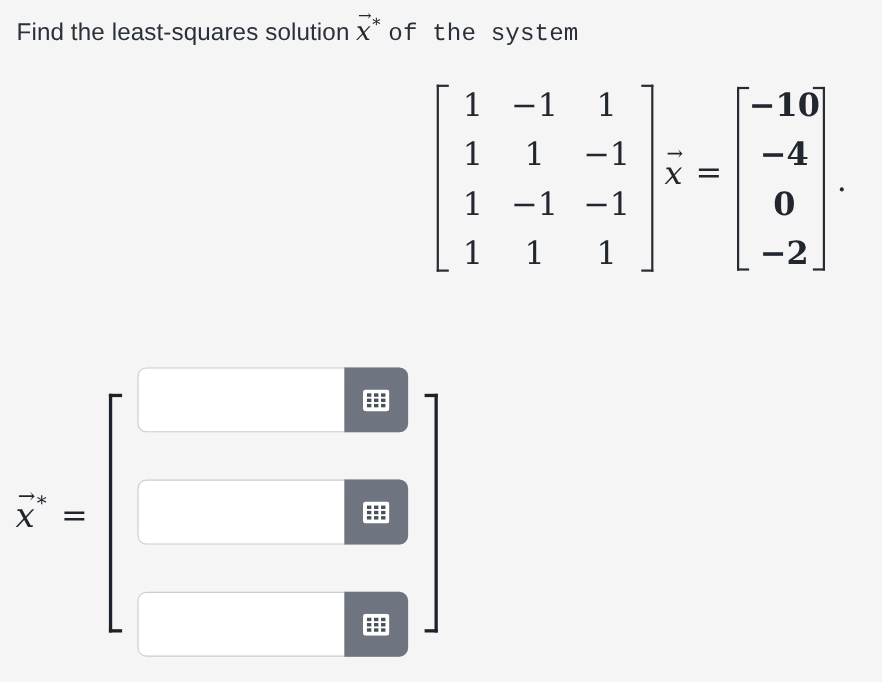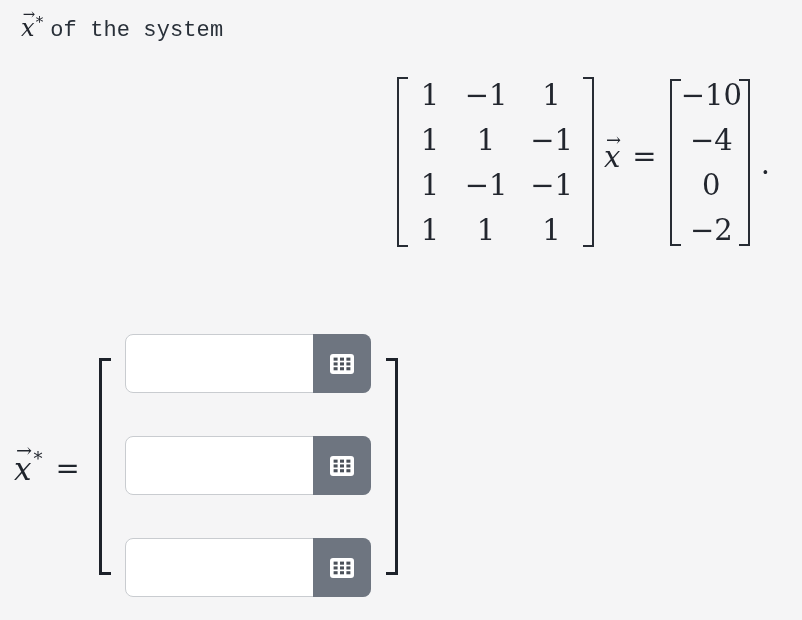--- a/index.html
+++ b/index.html
@@ -56,21 +56,21 @@
     height: 180px; align-self: center;
     display: grid;
     grid-template-columns: 44px 68px 63px;
     grid-template-rows: repeat(4, 1fr);
     align-items: center; justify-items: center;
   }
   .grid-b {
     height: 180px; align-self: center; width: 58px;
     display: grid;
     grid-template-rows: repeat(4, 1fr);
-    align-items: center; justify-items: center;
+    align-items: center; justify-items: center; font-weight: bold;
   }
   .eq-x { margin-left: 10px; transform: translateY(-5px); }
   .eq-equals { margin-left: 12px; transform: translateY(-6px); }
   .eq-b-open { margin-left: 13px; }
   .eq-period { margin-left: 11px; transform: translateY(2px); }
 
   
   .xstar {
     position: absolute; left: 14px; top: 443px; height: 52px;
     display: flex; align-items: center;
@@ -129,21 +129,21 @@
     cursor: pointer;
     padding: 0;
   }
 </style>
 </head>
 <body>
 
 <div class="page">
 
   <div class="title">
-    <span class="math mi vec"><span class="arrow">→</span><span>x</span></span><span class="math sup">*</span><span class="suffix">of the system</span>
+    <span>Find the least-squares solution</span><span class="math mi vec"><span class="arrow">→</span><span>x</span></span><span class="math sup">*</span><span class="suffix">of the system</span>
   </div>
 
   <div class="equation">
     <div class="mbracket bl"></div>
     <div class="grid-a">
       <span>1</span>
       <span>−1</span>
       <span>1</span>
       <span>1</span>
       <span>1</span>

